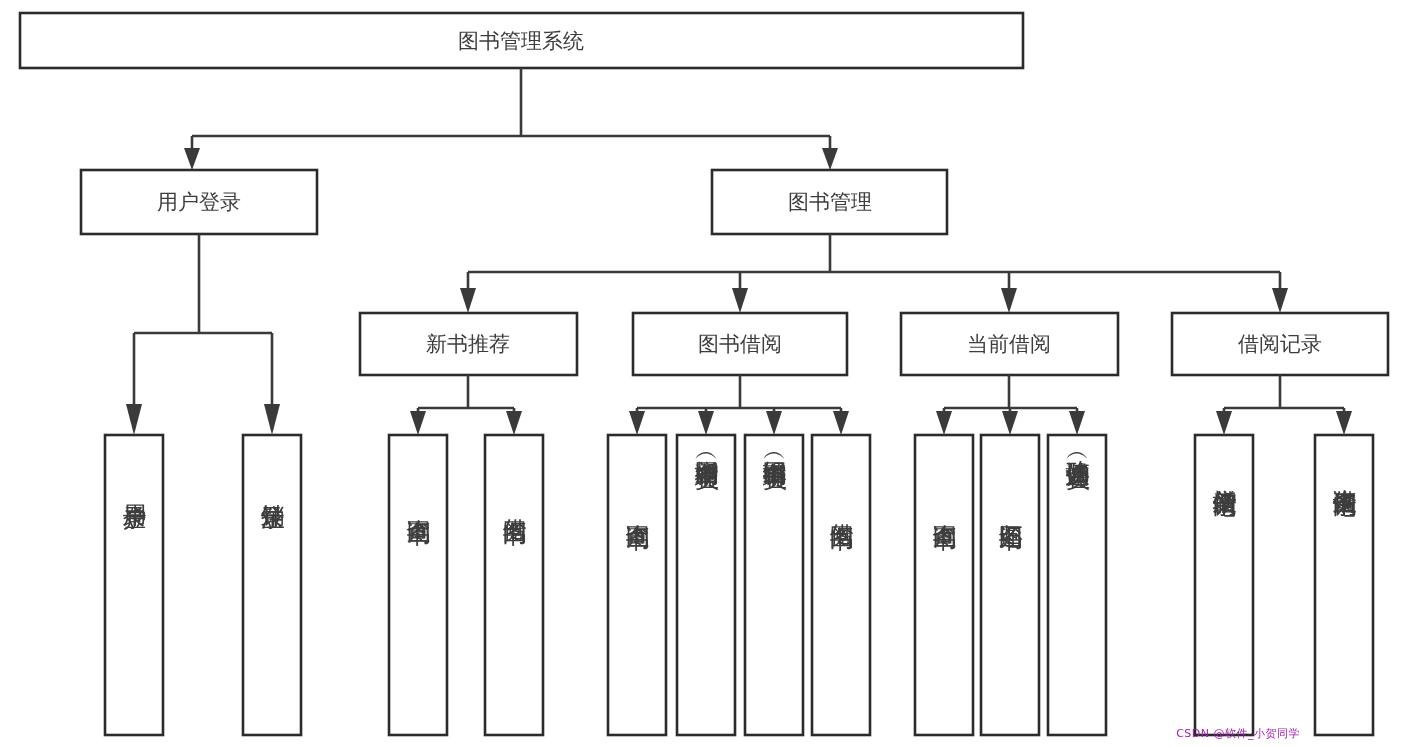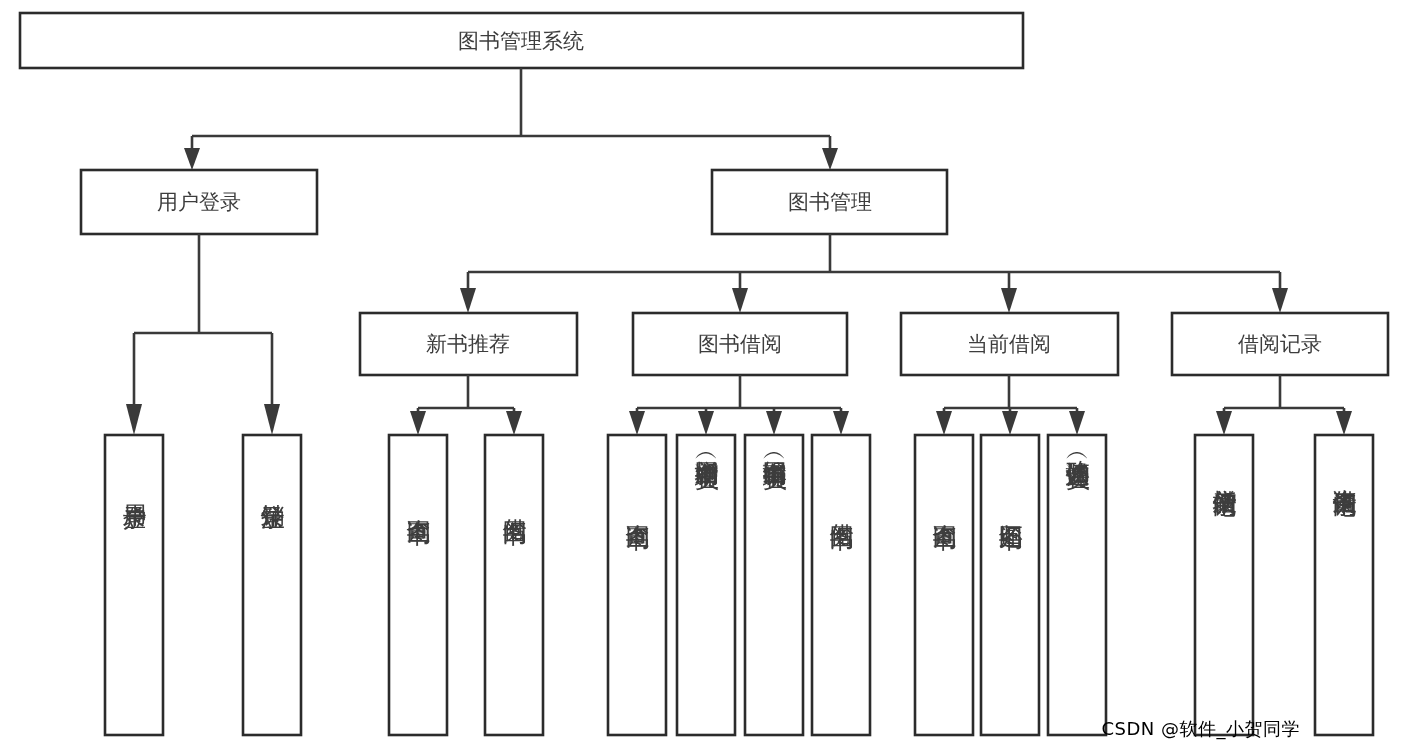--- a/index.html
+++ b/index.html
@@ -63,22 +63,22 @@
     display: flex;
     align-items: center;
     justify-content: flex-start;
     pointer-events: none;
   }
   .watermark {
     position: absolute;
     right: 8px;
     bottom: 6px;
     font-family: "DejaVu Sans", "Liberation Sans", sans-serif;
-    font-size: 18px;
-    color: #000000;
+    font-size: 11px;
+    color: #a21caf;
     letter-spacing: 0.5px;
     white-space: nowrap;
   }
 </style>
 </head>
 <body>
 
 <div id="diagram-root">
 
   <svg class="diagram-canvas" viewBox="0 0 1405 747">

